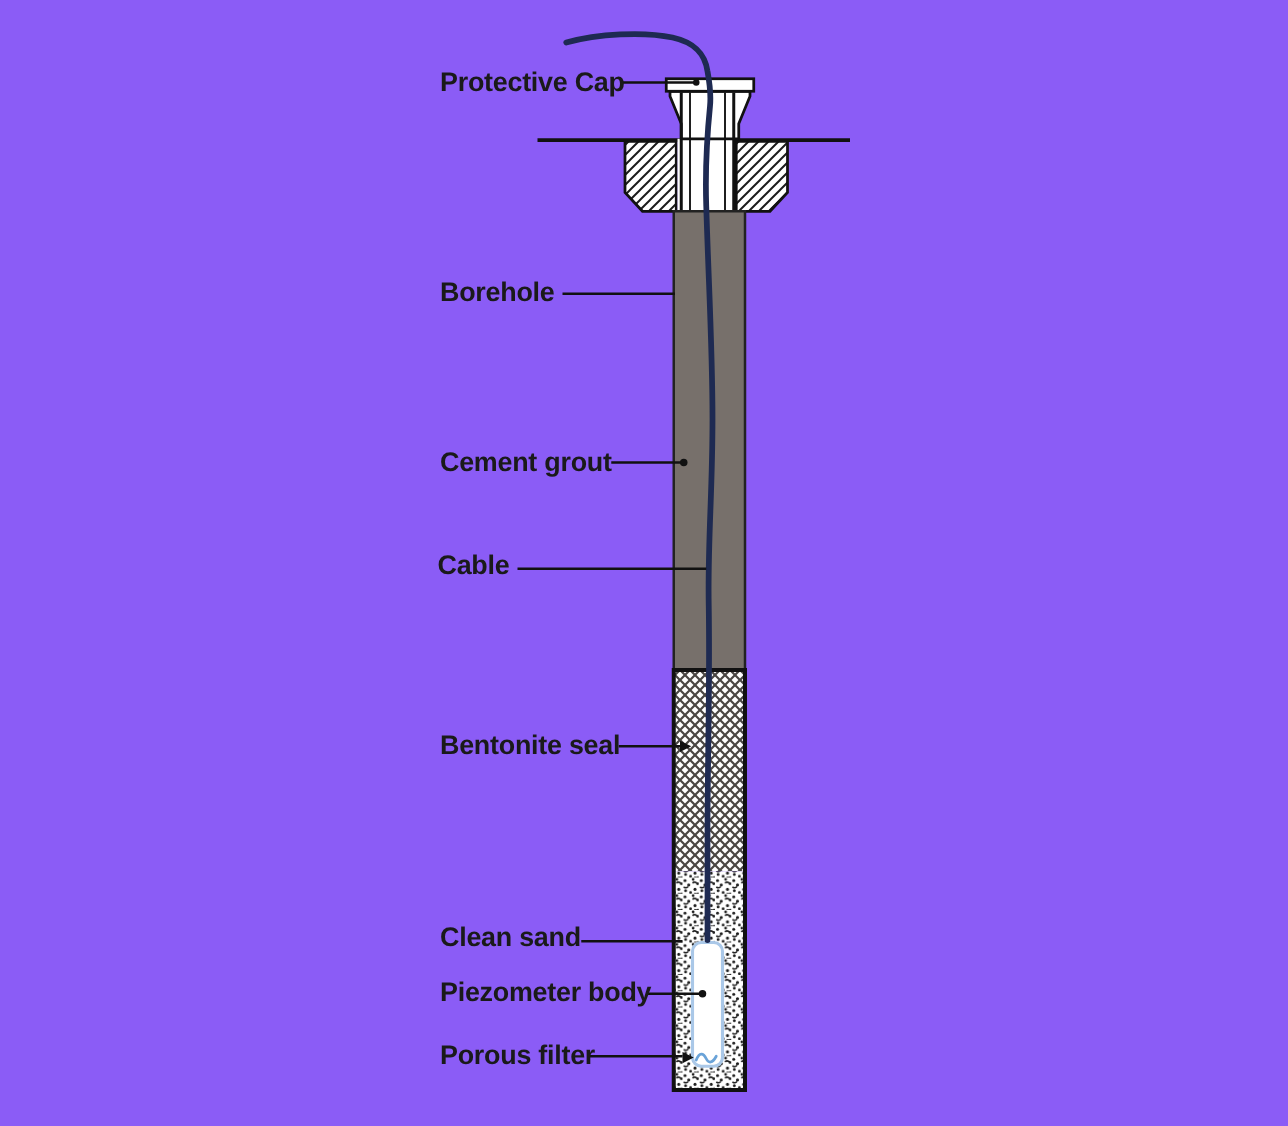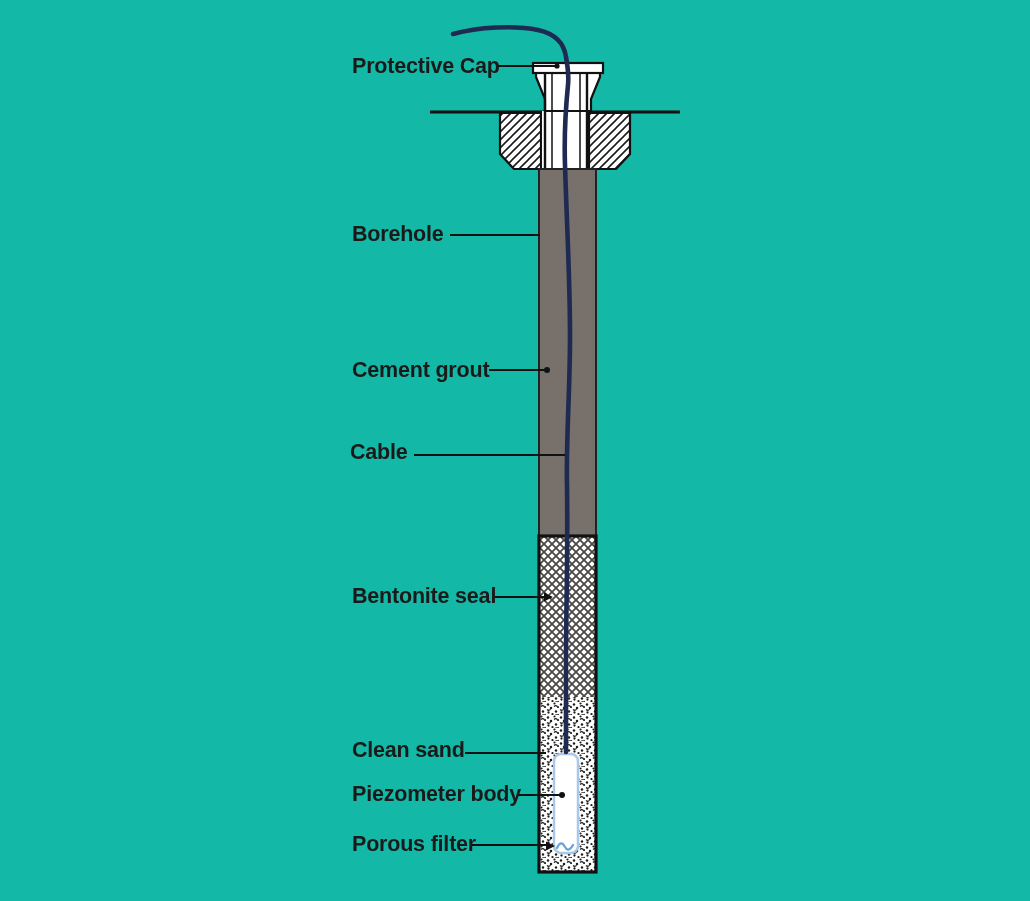--- a/index.html
+++ b/index.html
@@ -1,16 +1,16 @@
 <!DOCTYPE html>
 <html><head>
 <meta charset="utf-8">
 <style>
   html,body{margin:0;padding:0;background:#fff;}
-  .page{position:relative;width:1030px;height:901px;background:#14b8a6;overflow:hidden;
+  .page{position:relative;width:1030px;height:901px;background:#8b5cf6;overflow:hidden;
         font-family:"Liberation Sans",sans-serif;}
   svg text{font-family:"Liberation Sans",sans-serif;font-weight:bold;font-size:21.5px;
            fill:#1a1a1a;letter-spacing:-0.2px;}
 </style>
 </head>
 <body>
 
 <div class="page">
 <svg width="1030" height="901" viewBox="0 0 1030 901">
   <defs>

